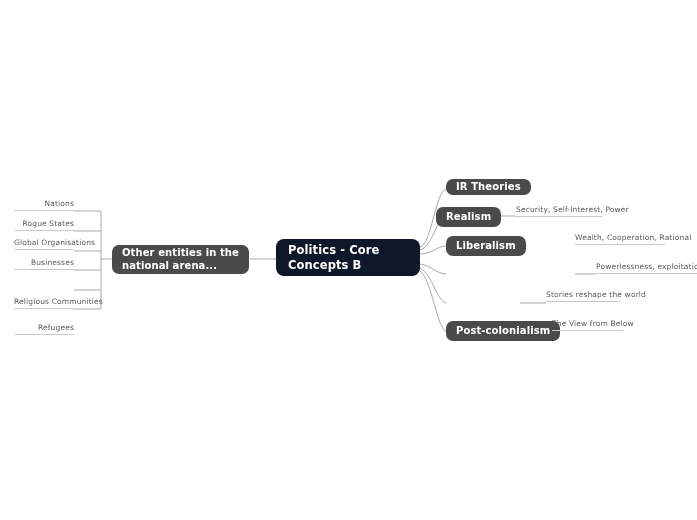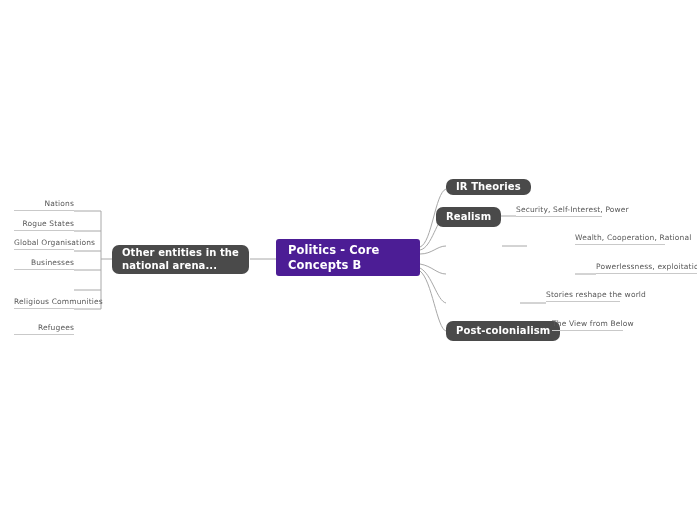--- a/index.html
+++ b/index.html
@@ -34,24 +34,24 @@
     box-sizing: border-box;
     border-radius: 7px;
     color: #ffffff;
     font-weight: bold;
     display: flex;
     align-items: center;
     line-height: 1.25;
     letter-spacing: .1px;
   }
   .node-root {
-    background: #4c1d95;
+    background: #0f172a;
     font-size: 11.5px;
     padding: 14px 12px;
-    border-radius: 3px;
+    border-radius: 8px;
   }
   .node-branch {
     background: #4A4A4A;
     font-size: 10px;
     padding: 4px 10px;
   }
 
   
   .leaf {
     position: absolute;
@@ -119,20 +119,21 @@
   <div class="leaf leaf-left" style="left:14px; top:298px; width:60px;">Religious Communities</div>
 
   <div class="node node-branch" style="left:112px; top:245px; width:137px; height:29px;">Other entities in the national arena...</div>
 
   <div class="node node-root" style="left:276px; top:239px; width:144px; height:37px;">Politics - Core Concepts B</div>
 
   <div class="node node-branch" style="left:446px; top:179px; height:16px;">IR Theories</div>
 
   <div class="node node-branch" style="left:436px; top:207px; height:20px;">Realism</div>
 
+  <div class="node node-branch" style="left:446px; top:236px; height:20px;">Liberalism</div>
 
 
 
   <div class="node node-branch" style="left:446px; top:321px; height:20px;">Post-colonialism</div>
 
   <div class="leaf leaf-right" style="left:516px; top:206px; width:86px;">Security, Self-Interest, Power</div>
 
   <div class="leaf leaf-right" style="left:527px; top:234px; width:90px;margin-left:48px;">Wealth, Cooperation,  Rational</div>
 
   <div class="leaf leaf-right" style="left:596px; top:263px; width:101px; overflow:hidden;">Powerlessness, exploitation, domina</div>

